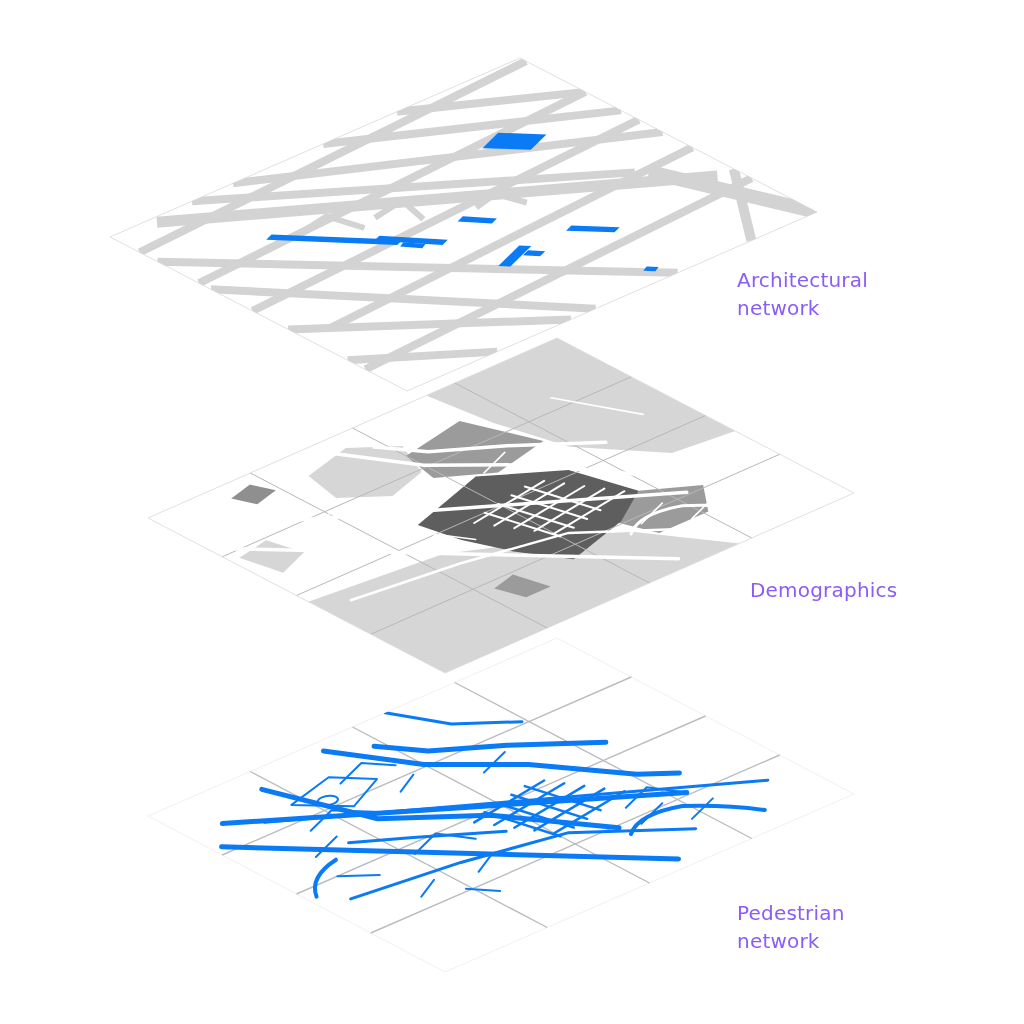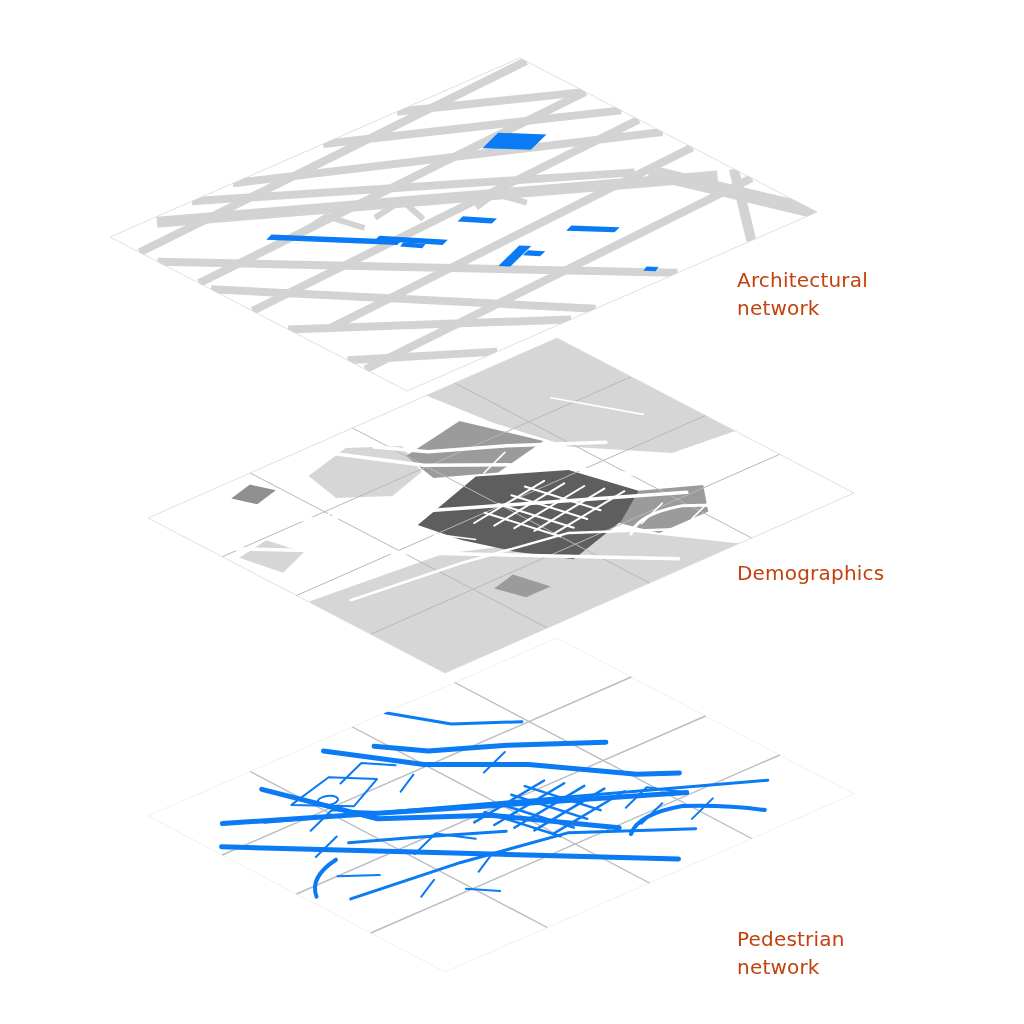--- a/index.html
+++ b/index.html
@@ -1,22 +1,22 @@
 <!DOCTYPE html>
 <html><head>
 <meta charset="utf-8">
 <style>
   html, body { margin: 0; padding: 0; background: #ffffff; }
   body { width: 1024px; height: 1024px; position: relative; overflow: hidden; font-family: "DejaVu Sans", sans-serif; }
   #stage { position: absolute; left: 0; top: 0; width: 1024px; height: 1024px; }
-  .label { position: absolute; left: 737px; font-size: 20px; line-height: 28px; color: #c2410c; letter-spacing: 0.2px; }
+  .label { position: absolute; left: 737px; font-size: 20px; line-height: 28px; color: #8b5cf6; letter-spacing: 0.2px; }
   .label span { display: block; }
   #label-top { top: 266px; }
-  #label-mid { top: 559px; }
-  #label-bot { top: 925px; }
+  #label-mid { top: 576px; margin-left: 13px; }
+  #label-bot { top: 899px; }
 </style>
 </head>
 <body>
 
 <svg id="stage" viewBox="0 0 1024 1024" xmlns="http://www.w3.org/2000/svg">
   <defs>
     <clipPath id="unitclip">
         <rect x="0" y="0" width="100" height="100"></rect>
       </clipPath>
   </defs>

